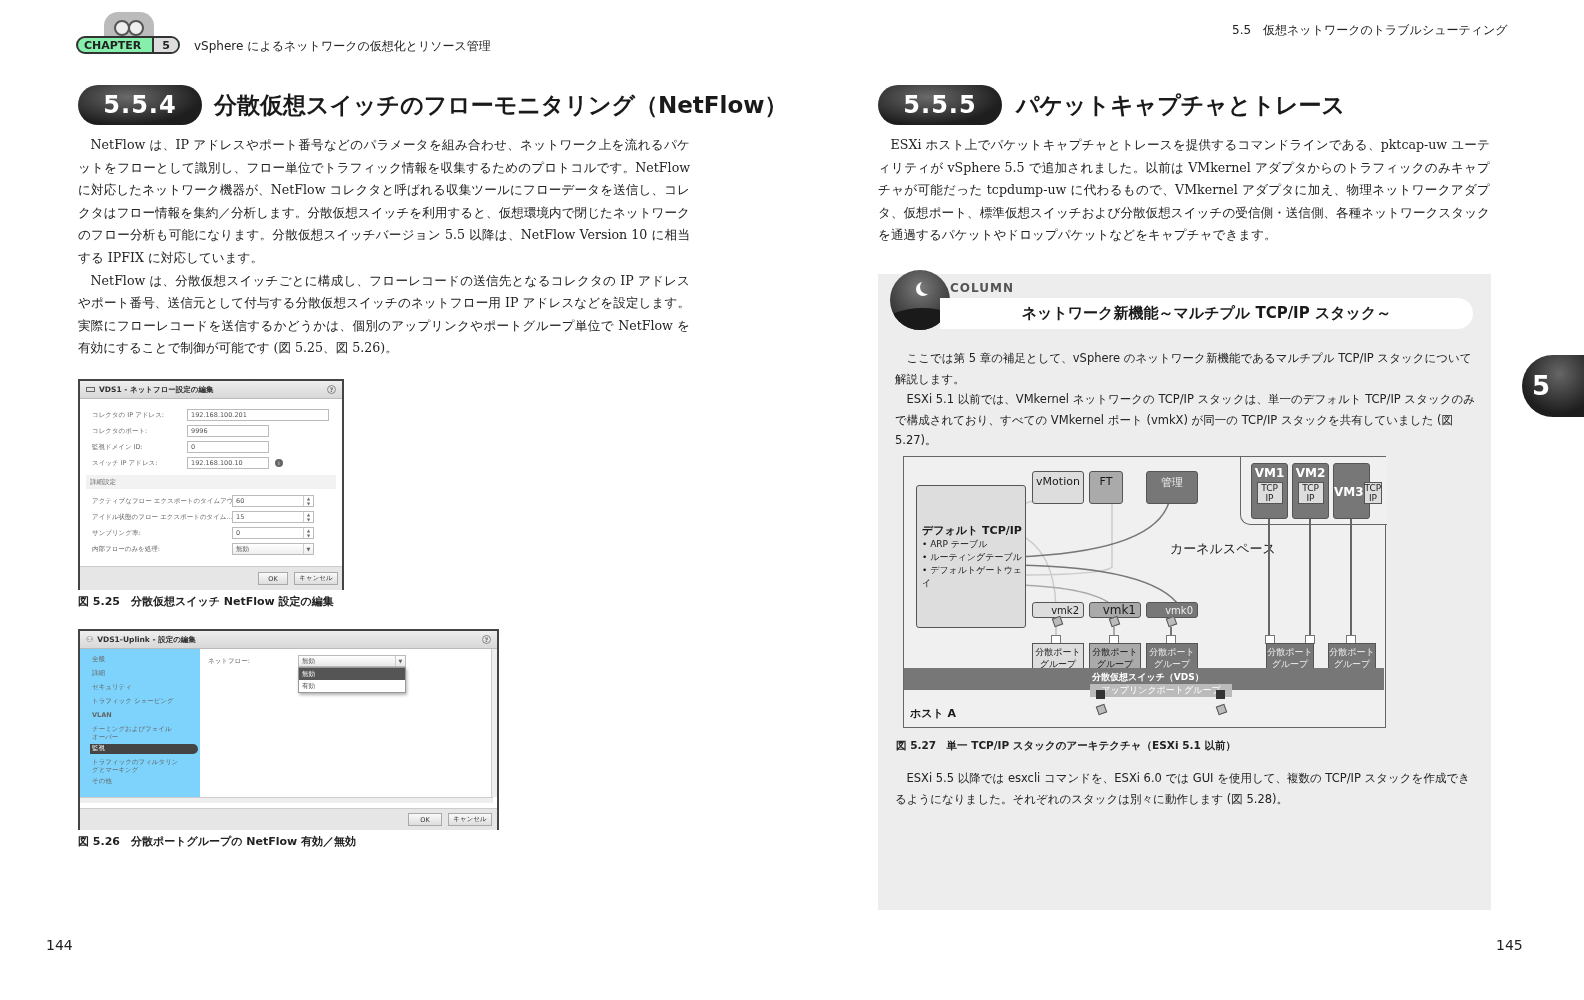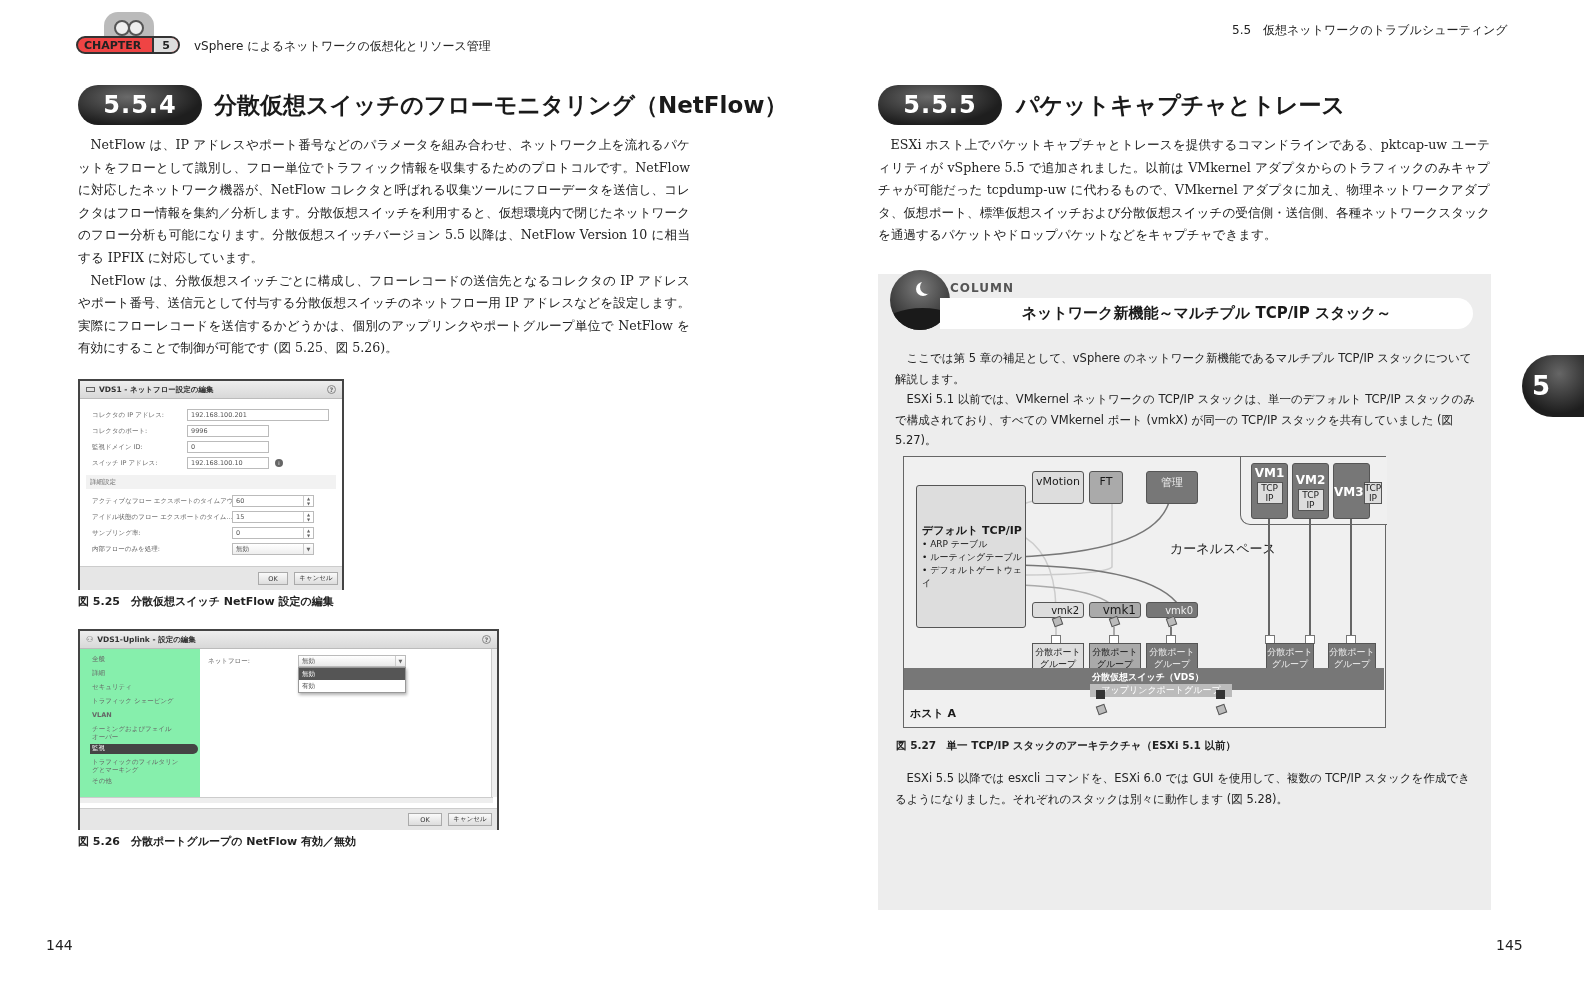--- a/index.html
+++ b/index.html
@@ -1,20 +1,20 @@
 <!DOCTYPE html>
 <html><head>
 <meta charset="utf-8">
 <style>
 *{box-sizing:border-box;margin:0;padding:0}
 body{width:1584px;height:1000px;background:#fff;position:relative;overflow:hidden;font-family:"DejaVu Sans","Liberation Sans",sans-serif;color:#1a1a1a}
 .abs{position:absolute}
 .serif{font-family:"DejaVu Serif","Liberation Serif",serif}
 
-.chap-badge{left:76px;top:36px;width:104px;height:18px;border:2px solid #333;border-radius:10px;display:flex;align-items:center;font-weight:bold;font-size:11px;color:#222;padding-left:6px;background:#ef4444}
+.chap-badge{left:76px;top:36px;width:104px;height:18px;border:2px solid #333;border-radius:10px;display:flex;align-items:center;font-weight:bold;font-size:11px;color:#222;padding-left:6px;background:#86efac}
 .chap-badge .num{margin-left:auto;width:26px;height:14px;background:#ddd;border-left:2px solid #333;display:flex;align-items:center;justify-content:center;border-radius:0 8px 8px 0}
 .owl{left:104px;top:12px;width:50px;height:30px;background:#bbb;border-radius:14px 14px 6px 6px}
 .owl:before,.owl:after{content:"";position:absolute;top:8px;width:12px;height:12px;border:2px solid #555;border-radius:50%;background:#eee}
 .owl:before{left:10px}.owl:after{right:10px}
 .run-head{font-size:12px;color:#222}
 
 .sec-pill{height:40px;border-radius:20px;background:radial-gradient(ellipse at 40% 30%,#6a6a6a,#1e1e1e 70%);color:#fff;font-weight:bold;font-size:24px;display:flex;align-items:center;justify-content:center;letter-spacing:1px}
 .sec-title{font-weight:bold;font-size:23px;color:#1a1a1a}
 .body-text{font-size:12.6px;line-height:22.6px;text-align:justify;color:#222}
 .body-text p{text-indent:1em}
@@ -99,21 +99,21 @@
 </div>
 <div class="abs caption" style="left:78px;top:594px">図 5.25　分散仮想スイッチ NetFlow 設定の編集</div>
 
 <div class="abs dlg" style="left:78px;top:629px;width:421px;height:201px">
   <div class="dlg-title">
     <span style="font-size:8px;margin-right:4px;color:#666">⚇</span>
     <span>VDS1-Uplink - 設定の編集</span>
     <span class="help">?</span>
   </div>
   <div style="position:relative;height:181px">
-    <div style="position:absolute;left:0;top:0;width:120px;height:148px;background:#86efac">
+    <div style="position:absolute;left:0;top:0;width:120px;height:148px;background:#7dd3fc">
       <div class="lbl" style="left:12px;top:6px">全般</div>
       <div class="lbl" style="left:12px;top:20px">詳細</div>
       <div class="lbl" style="left:12px;top:34px">セキュリティ</div>
       <div class="lbl" style="left:12px;top:48px">トラフィック シェーピング</div>
       <div class="lbl" style="left:12px;top:62px;font-weight:bold">VLAN</div>
       <div class="lbl" style="left:12px;top:76px;width:80px;line-height:8px">チーミングおよびフェイルオーバー</div>
       <div class="lbl" style="left:10px;top:95px;width:108px;height:10px;background:#444;color:#fff;border-radius:0 5px 5px 0;padding-left:2px">監視</div>
       <div class="lbl" style="left:12px;top:109px;width:90px;line-height:8px">トラフィックのフィルタリングとマーキング</div>
       <div class="lbl" style="left:12px;top:128px">その他</div>
     </div>
@@ -185,21 +185,21 @@
   <div class="box" style="left:185px;top:145px;width:52px;height:16px;background:#aaa;justify-content:flex-end;padding-right:4px;font-size:12px">vmk1</div>
   <div class="box" style="left:242px;top:145px;width:52px;height:16px;background:#777;color:#eee;justify-content:flex-end;padding-right:4px;font-size:10px">vmk0</div>
   <div class="nic" style="left:149px;top:160px"></div>
   <div class="nic" style="left:206px;top:160px"></div>
   <div class="nic" style="left:263px;top:160px"></div>
 
   <div class="box" style="left:347px;top:6px;width:37px;height:56px;background:#777;color:#fff;flex-direction:column;justify-content:flex-start;padding-top:2px;font-weight:bold;font-size:12px">
       <span>VM1</span>
       <span style="margin-top:2px;width:26px;background:#ddd;color:#222;font-size:9px;font-weight:normal;text-align:center;line-height:10px;border:1px solid #555">TCP IP</span>
     </div>
-  <div class="box" style="left:388px;top:6px;width:37px;height:56px;background:#777;color:#fff;flex-direction:column;justify-content:center;padding-top:2px;font-weight:bold;font-size:12px">
+  <div class="box" style="left:388px;top:6px;width:37px;height:56px;background:#777;color:#fff;flex-direction:column;justify-content:flex-start;padding-top:2px;font-weight:bold;font-size:12px">
       <span>VM2</span>
       <span style="margin-top:2px;width:26px;background:#ddd;color:#222;font-size:9px;font-weight:normal;text-align:center;line-height:10px;border:1px solid #555">TCP IP</span>
     </div>
   <div class="box" style="left:429px;top:6px;width:37px;height:56px;background:#777;color:#fff;flex-direction:row;justify-content:flex-start;padding-top:2px;font-weight:bold;font-size:12px">
       <span>VM3</span>
       <span style="margin-top:2px;width:26px;background:#ddd;color:#222;font-size:9px;font-weight:normal;text-align:center;line-height:10px;border:1px solid #555">TCP IP</span>
     </div>
   <div class="vline" style="left:364px;top:62px;height:124px"></div>
   <div class="vline" style="left:405px;top:62px;height:124px"></div>
   <div class="vline" style="left:446px;top:62px;height:124px"></div>

